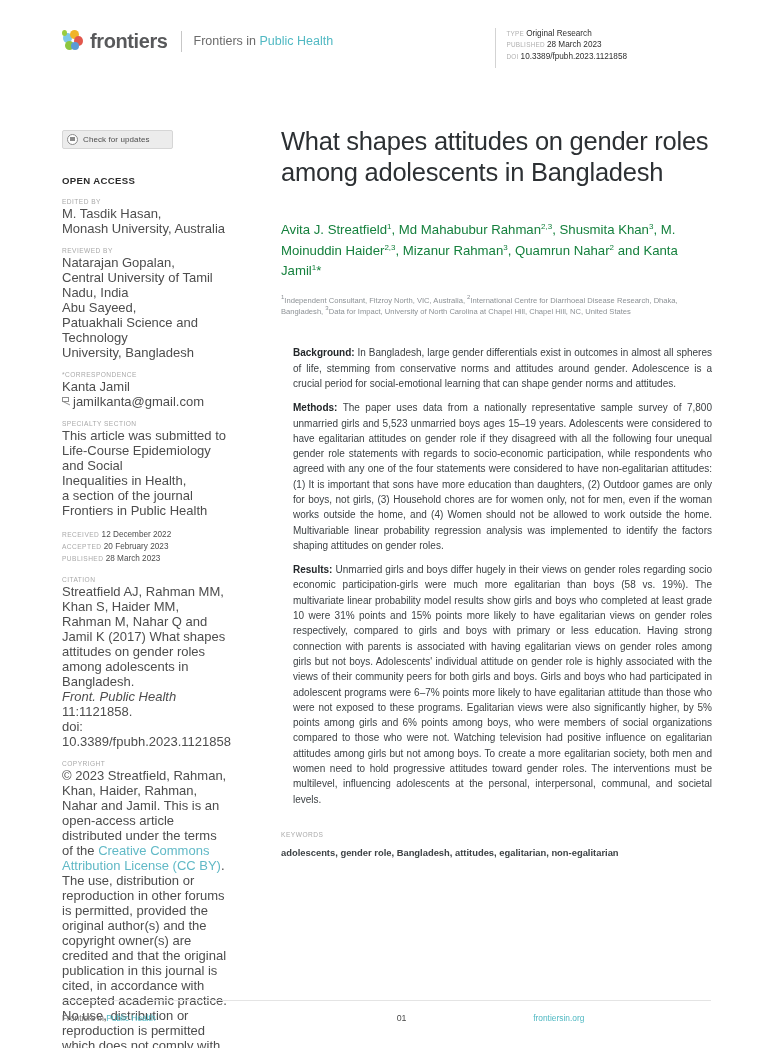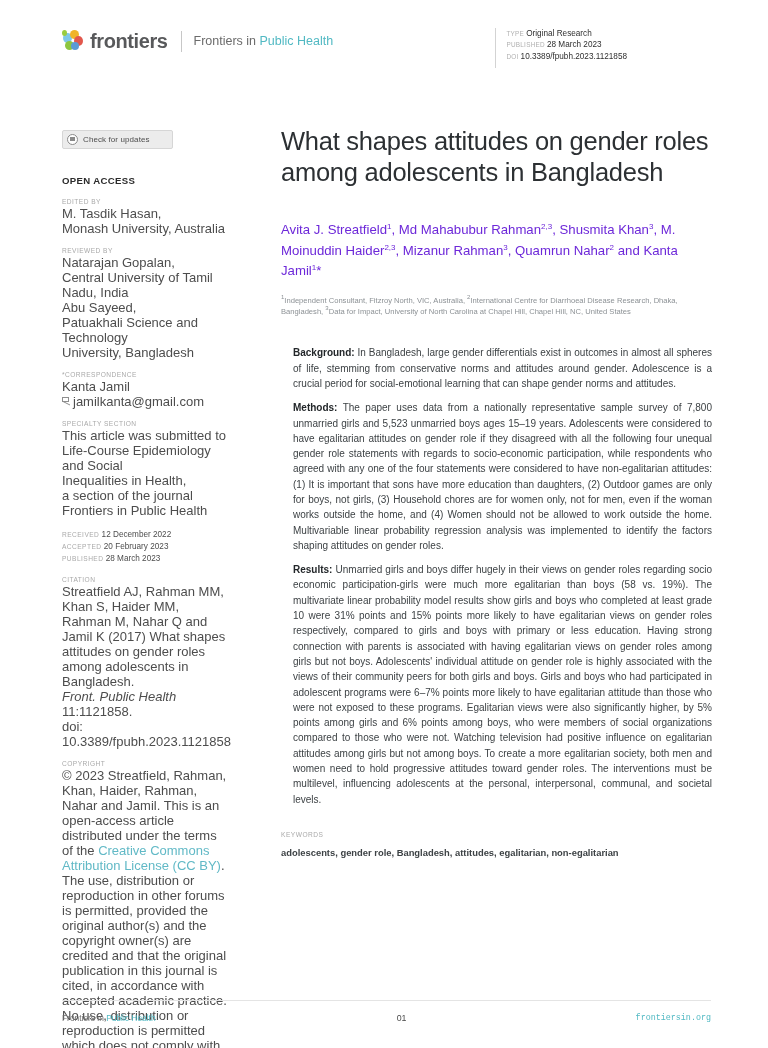--- a/index.html
+++ b/index.html
@@ -192,21 +192,21 @@
     font-size: 25.5px;
     line-height: 31px;
     font-weight: normal;
     color: #2c3033;
     letter-spacing: -0.25px;
     margin: 0 0 32px 0;
   }
   .authors {
     font-size: 13.2px;
     line-height: 20.5px;
-    color: #6d28d9;
+    color: #15803d;
     margin-bottom: 13px;
   }
   .authors sup { font-size: 8px; vertical-align: super; line-height: 0; }
   .affil {
     font-size: 7.6px;
     line-height: 11.4px;
     color: #8c9195;
     margin-bottom: 28px;
   }
   .affil sup { font-size: 6px; vertical-align: super; line-height: 0; }
@@ -242,21 +242,21 @@
     bottom: 22px;
     height: 26px;
     border-top: 1px solid #e4e4e4;
     display: flex;
     align-items: center;
     padding-top: 9px;
   }
   .f-left { font-size: 8.4px; color: #6e6e6e; flex: 1; }
   .f-left .accent { color: #51b9c3; }
   .f-center { font-size: 8.8px; color: #4a4a4a; width: 40px; text-align: right; }
-  .f-right { font-size: 8.4px; color: #51b9c3; flex: 1; text-align: right; font-family: Liberation Mono, monospace; }
+  .f-right { font-size: 8.4px; color: #51b9c3; flex: 1; text-align: center; }
 </style>
 </head>
 <body>
 
 <div class="page">
 
   <div class="masthead">
 
     <div class="brand">
       <span class="logo-mark">

